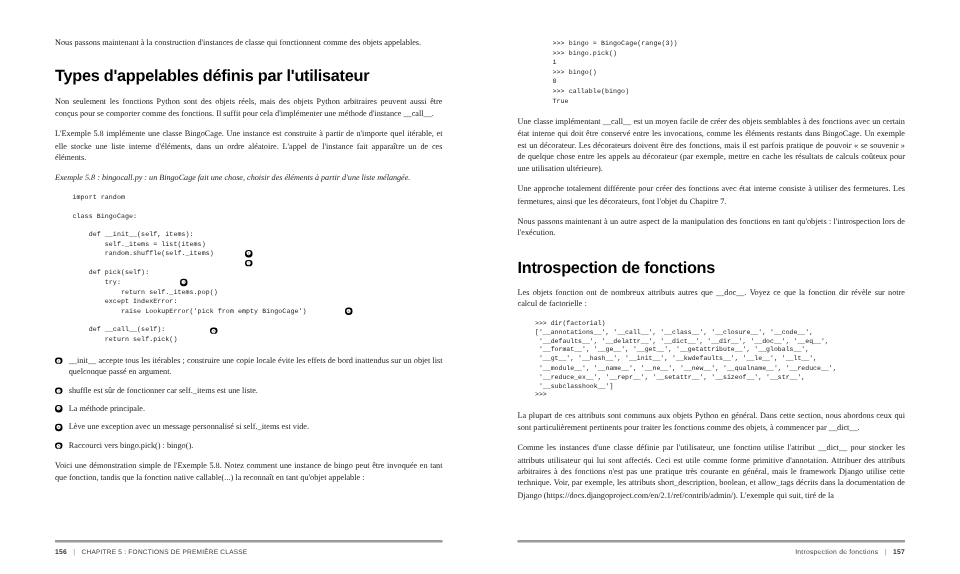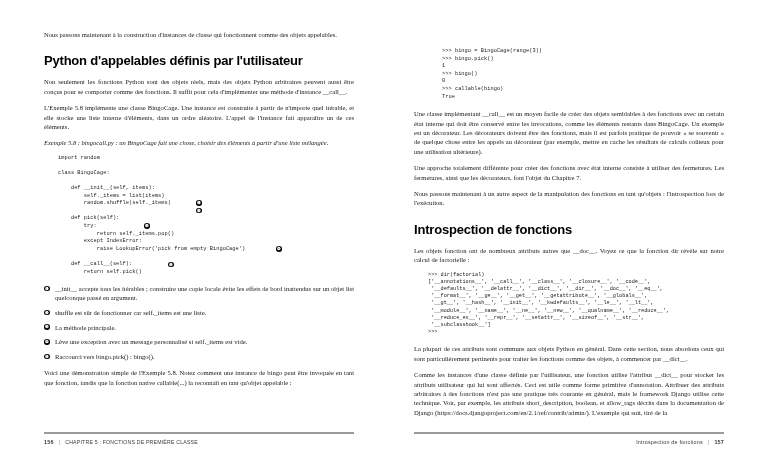--- a/index.html
+++ b/index.html
@@ -22,21 +22,21 @@
     background: #ffffff;
   }
   .page {
     width: 384px;
     height: 459px;
     box-sizing: border-box;
     position: relative;
     background: #ffffff;
   }
   .page-left  { padding: 30px 30px 0 44px; }
-  .page-right { padding: 48px 44px 0 30px; }
+  .page-right { padding: 32px 44px 0 30px; }
 
   .body-area {
     width: 100%;
   }
 
   p.para {
     font-family: "Liberation Serif", serif;
     font-size: 6.6px;
     line-height: 9.4px;
     text-align: justify;
@@ -164,21 +164,21 @@
 </head>
 <body>
 
 <div class="spread">
 
   <div class="page page-left">
     <div class="body-area">
 
       <p class="para">Nous passons maintenant à la construction d'instances de classe qui fonctionnent comme des objets appelables.</p>
 
-      <h2 class="heading">Python d'appelables définis par l'utilisateur</h2>
+      <h2 class="heading">Types d'appelables définis par l'utilisateur</h2>
 
       <p class="para">Non seulement les fonctions Python sont des objets réels, mais des objets Python arbitraires peuvent aussi être conçus pour se comporter comme des fonctions. Il suffit pour cela d'implémenter une méthode d'instance __call__.</p>
 
       <p class="para">L'Exemple 5.8 implémente une classe BingoCage. Une instance est construite à partir de n'importe quel itérable, et elle stocke une liste interne d'éléments, dans un ordre aléatoire. L'appel de l'instance fait apparaître un de ces éléments.</p>
 
       <p class="caption">Exemple 5.8 : bingocall.py : un BingoCage fait une chose, choisir des éléments à partir d'une liste mélangée.</p>
 
       <div style="position:relative;">
         <pre class="code">import random
 

